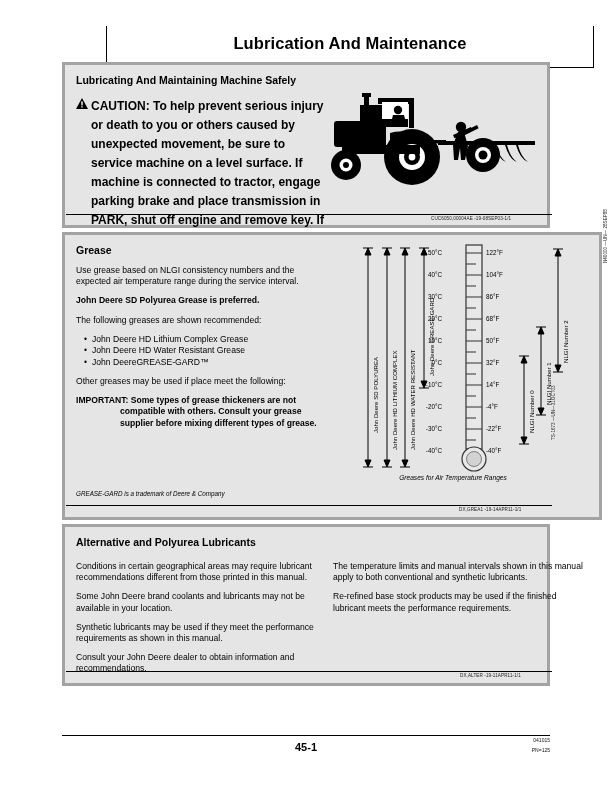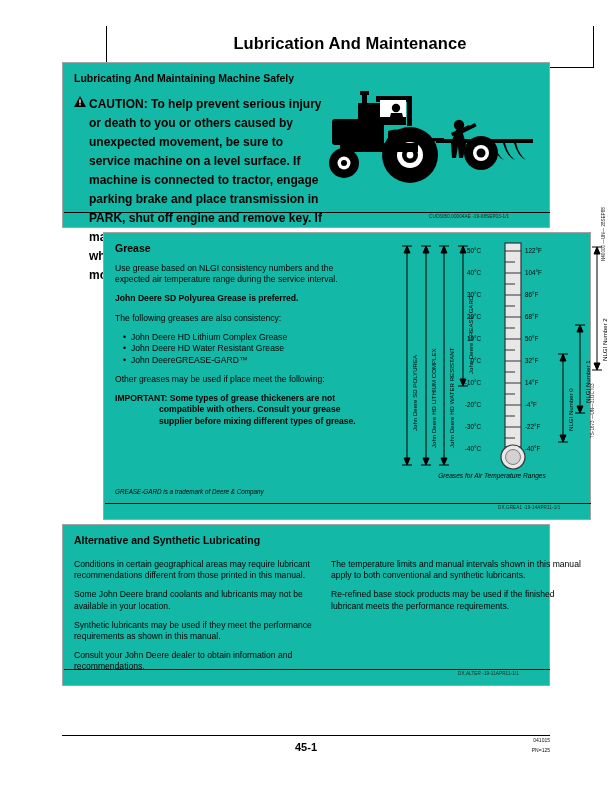--- a/index.html
+++ b/index.html
@@ -42,23 +42,23 @@
     top: 8px;
     text-align: center;
     font-size: 16.5px;
     font-weight: bold;
     letter-spacing: 0.1px;
   }
 
   
   .sec {
     position: absolute;
-    border: 1px solid #a3a3a3;
+    border: 3px solid #a3a3a3;
     box-sizing: border-box;
-    background: #14b8a6;
+    background: #e5e5e5;
   }
   .sec-title {
     font-size: 10.5px;
     font-weight: bold;
   }
   .body-txt {
     font-size: 8.6px;
     line-height: 11.2px;
   }
   .bold-txt { font-weight: bold; }
@@ -279,29 +279,29 @@
         </g>
       </svg>
     </div>
 
     <div class="rot-code" style="left:538px; top:198px;">N40000  —UN— 28SEP88</div>
 
     <div class="rule" style="left:1px; top:149px; width:486px;"></div>
     <div class="fig-code" style="left:366px; top:151px;">CUC6050,00004AE -19-08SEP03-1/1</div>
   </div>
 
-  <div class="sec" style="left:62px; top:232px; width:488px; height:288px;margin-left:41px;">
+  <div class="sec" style="left:62px; top:232px; width:540px; height:288px;">
 
     <div class="col-left" style="top:9px;">
       <div class="sec-title">Grease</div>
 
       <div class="body-txt" style="margin-top:9px;">
         <p class="para">Use grease based on NLGI consistency numbers and the expected air temperature range during the service interval.</p>
         <p class="para bold-txt">John Deere SD Polyurea Grease is preferred.</p>
-        <p class="para">The following greases are also consistency:</p>
+        <p class="para">The following greases are shown recommended:</p>
         <ul class="bullets">
           <li>John Deere HD Lithium Complex Grease</li>
           <li>John Deere HD Water Resistant Grease</li>
           <li>John DeereGREASE-GARD™</li>
         </ul>
         <p class="para">Other greases may be used if place meet the following:</p>
         <div class="hang">IMPORTANT: Some types of grease thickeners are not compatible with others.  Consult your grease supplier before mixing different types of grease.</div>
       </div>
     </div>
 
@@ -426,21 +426,21 @@
 
     <div class="rot-code" style="left:486px; top:205px;">TS-1673 —UN—31OCT03</div>
 
     <div class="rule" style="left:1px; top:270px; width:486px;"></div>
     <div class="fig-code" style="left:394px; top:272px;">DX,GREA1 -19-14APR11-1/1</div>
   </div>
 
   <div class="sec" style="left:62px; top:524px; width:488px; height:162px;">
 
     <div class="col-left" style="top:9px;">
-      <div class="sec-title">Alternative and Synthetic Lubricating</div>
+      <div class="sec-title">Alternative and Polyurea Lubricants</div>
     </div>
 
     <div class="col-left body-txt" style="top:34px;">
       <p class="para">Conditions in certain geographical areas may require lubricant recommendations different from those printed in this manual.</p>
       <p class="para">Some John Deere brand coolants and lubricants may not be available in your location.</p>
       <p class="para">Synthetic lubricants may be used if they meet the performance requirements as shown in this manual.</p>
       <p class="para">Consult your John Deere dealer to obtain information and recommendations.</p>
     </div>
 
     <div class="col-right body-txt" style="top:34px;">

